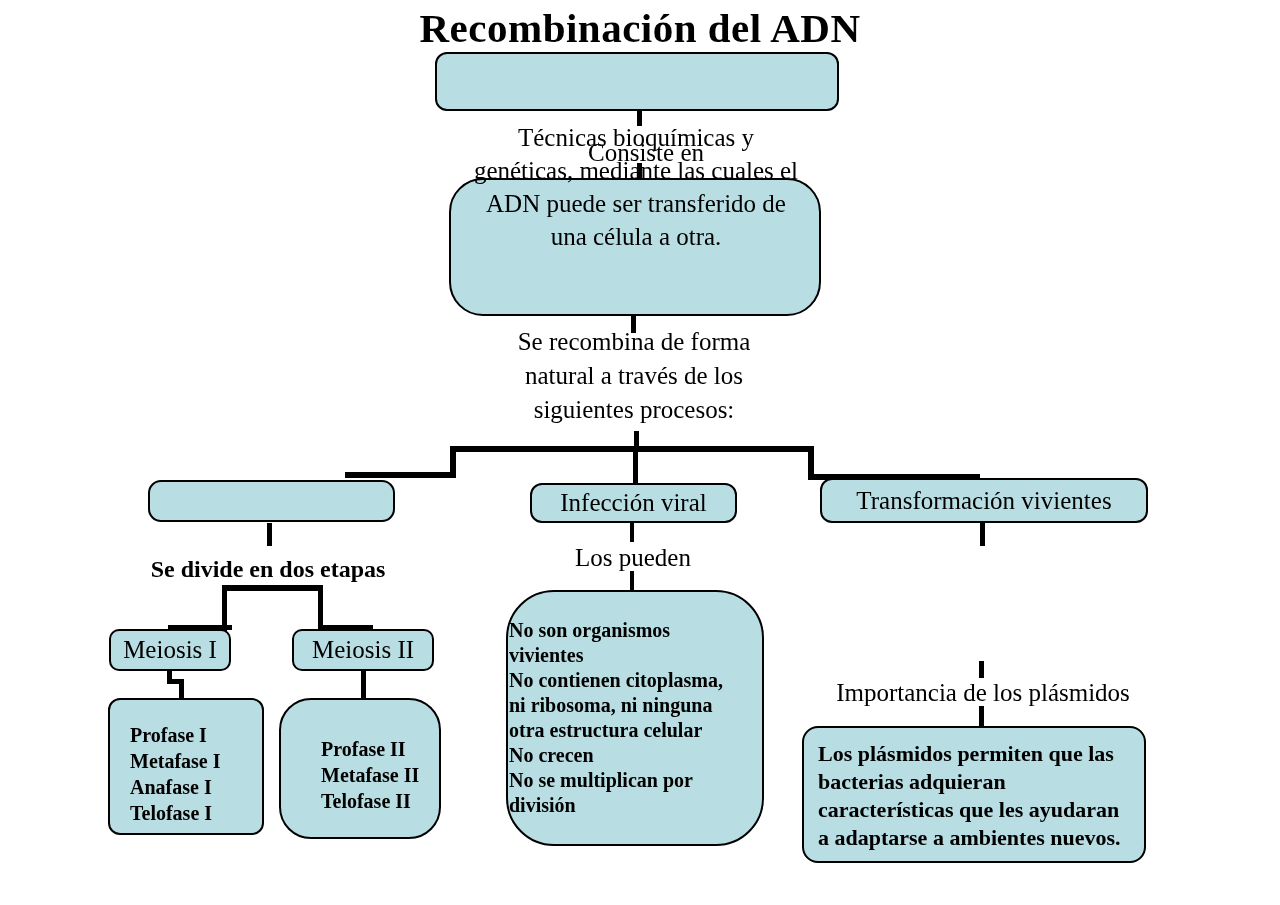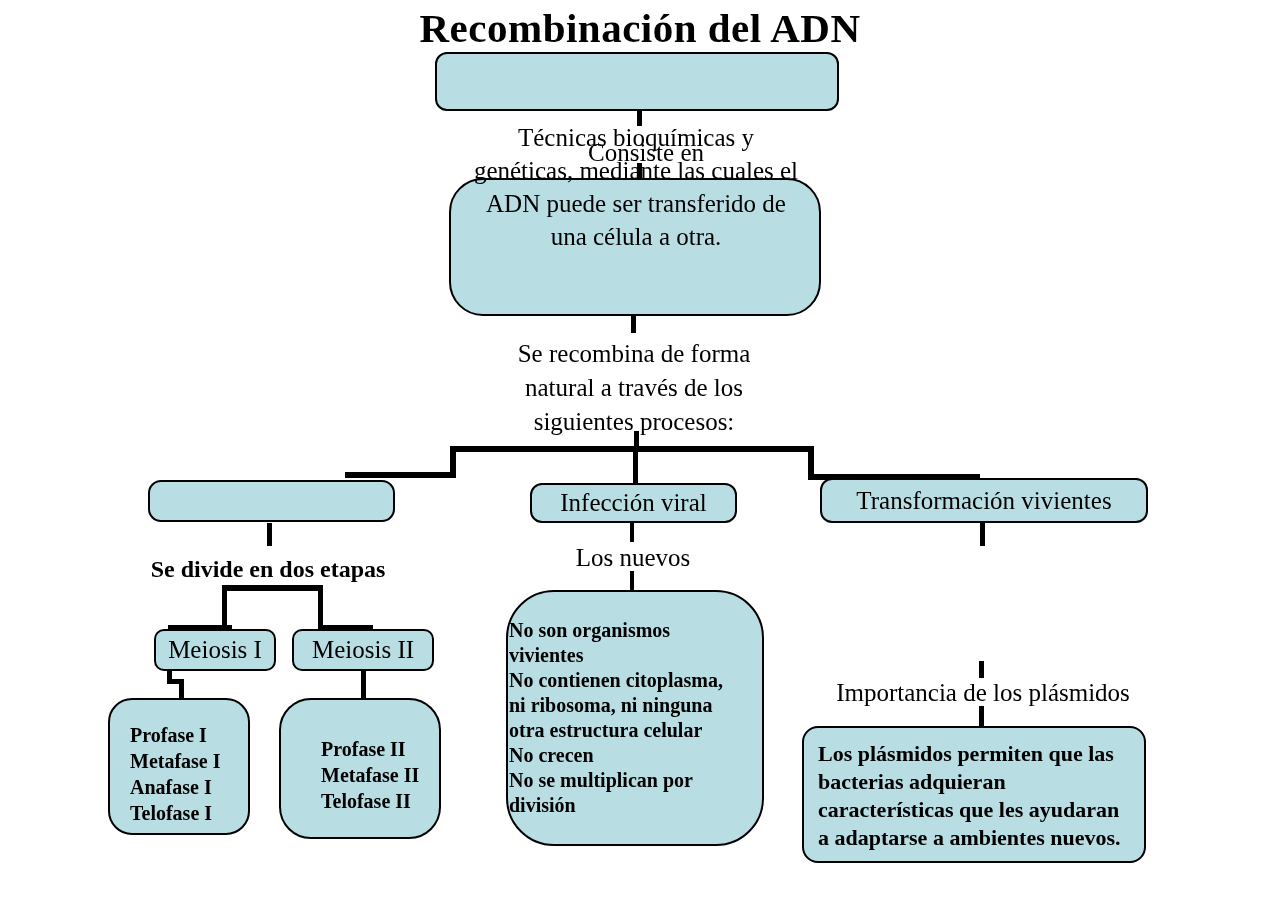--- a/index.html
+++ b/index.html
@@ -93,29 +93,29 @@
   <div class="nodebox" style="left:148px;top:480px;width:247px;height:42px;border-radius:13px;"></div>
 
   <div class="nodebox box-center" style="left:530px;top:483px;width:207px;height:40px;border-radius:12px;">
     <span>Infección viral</span>
   </div>
 
   <div class="nodebox box-center" style="left:820px;top:478px;width:328px;height:45px;border-radius:12px;">
     <span>Transformación vivientes</span>
   </div>
 
-  <div class="nodebox box-center" style="left:109px;top:629px;width:122px;height:42px;border-radius:10px;margin-left:45px;">
+  <div class="nodebox box-center" style="left:109px;top:629px;width:122px;height:42px;border-radius:10px;">
     <span>Meiosis I</span>
   </div>
 
   <div class="nodebox box-center" style="left:292px;top:629px;width:142px;height:42px;border-radius:10px;">
     <span>Meiosis II</span>
   </div>
 
-  <div class="nodebox" style="left:108px;top:698px;width:142px;height:137px;border-radius:24px;">
+  <div class="nodebox" style="left:108px;top:698px;width:156px;height:137px;border-radius:12px;">
     <div class="list-text" style="padding:22px 0 0 20px;font-size:20px;line-height:26px;">Profase I
 Metafase I
 Anafase I
 Telofase I</div>
   </div>
 
   <div class="nodebox" style="left:279px;top:698px;width:162px;height:141px;border-radius:32px;padding-left:24px;">
     <div class="list-text" style="padding:36px 0 0 16px;font-size:20px;line-height:26px;">Profase II
 Metafase II
 Telofase II</div>
@@ -140,24 +140,24 @@
 a adaptarse a ambientes nuevos.</div>
   </div>
 
   <div class="txt body-text z-top" style="left:445px;top:121px;width:382px;">Técnicas bioquímicas y
 genéticas, mediante las cuales el
 ADN puede ser transferido de
 una célula a otra.</div>
 
   <div class="txt body-text z-top" style="left:496px;top:136px;width:300px;">Consiste en</div>
 
-  <div class="txt body-text" style="left:458px;top:337px;width:352px;line-height:34px;">Se recombina de forma
+  <div class="txt body-text" style="left:458px;top:325px;width:352px;line-height:34px;">Se recombina de forma
 natural a través de los
 siguientes procesos:</div>
 
 
   <div class="txt bold-note" style="left:142px;top:556px;width:252px;font-size:24px;">Se divide en dos etapas</div>
 
-  <div class="txt body-text" style="left:533px;top:541px;width:200px;">Los nuevos</div>
+  <div class="txt body-text" style="left:533px;top:541px;width:200px;">Los pueden</div>
 
   <div class="txt body-text" style="left:823px;top:676px;width:320px;font-family:Liberation Serif, serif;">Importancia de los plásmidos</div>
 
 </div>
 
 </body></html>

